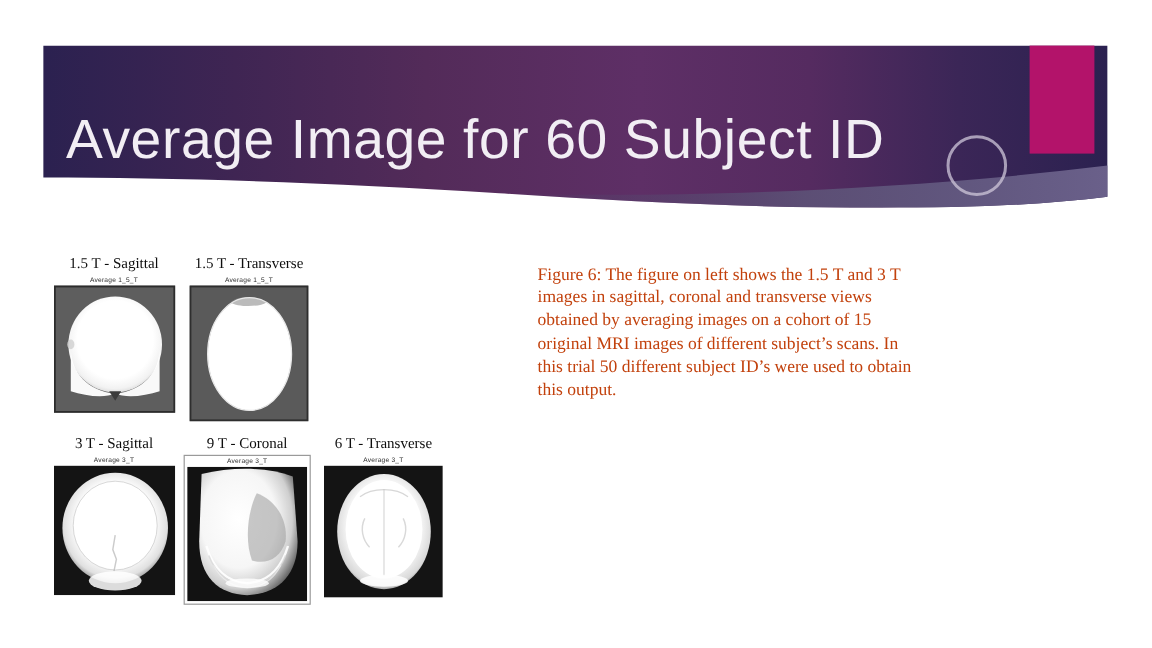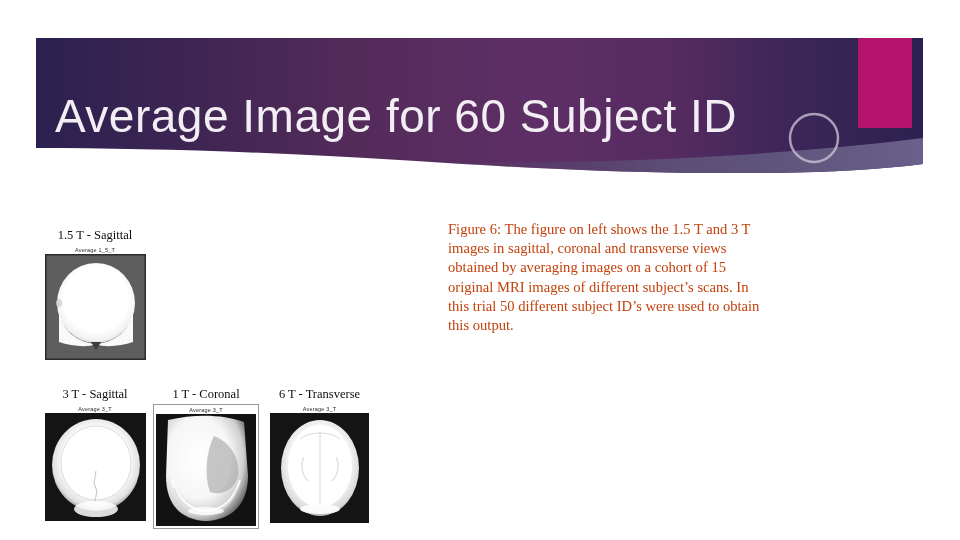--- a/index.html
+++ b/index.html
@@ -66,21 +66,20 @@
     flex-direction: column;
     align-items: center;
   }
   .panel-title {
     font-family: "Liberation Serif", serif;
     font-size: 12.5px;
     color: #0d0d0d;
     line-height: 15px;
     white-space: nowrap;
     margin-bottom: 2px;
-    margin-top: 16px;
   }
   .panel-box {
     background: #ffffff;
     padding: 1px 2px 2px 2px;
     box-sizing: border-box;
   }
   .panel-box.framed {
     border: 1px solid #9a9a9a;
   }
   .panel-box.underlined {
@@ -167,20 +166,33 @@
           <rect x="0" y="0" width="101" height="106" fill="none" stroke="#2c2c2c" stroke-width="3"></rect>
           <ellipse cx="51" cy="49" rx="39" ry="40" fill="url(#sag15)"></ellipse>
           <path d="M14,52 C14,72 28,88 51,90 C74,88 88,72 88,52 L88,88 C76,92 60,94 51,90 C42,94 26,92 14,88 Z" fill="#ffffff" opacity="0.96"></path>
           <path d="M46,88 L51,96 L56,88 Z" fill="#3c3c3c"></path>
           <ellipse cx="14" cy="49" rx="3" ry="4" fill="#cfcfcf" opacity="0.8"></ellipse>
         </svg>
       </div>
     </div>
 
 
+    <div class="figure-cell" style="width:115px;">
+      <div class="panel-title">1.5 T - Transverse</div>
+      <div class="panel-box">
+        <div class="panel-subtitle">Average 1_5_T</div>
+        <svg class="mri" width="99" height="113" viewBox="0 0 99 113">
+          <rect x="0" y="0" width="99" height="113" fill="#5a5a5a"></rect>
+          <rect x="0" y="0" width="99" height="113" fill="none" stroke="#2e2e2e" stroke-width="3"></rect>
+          <ellipse cx="50" cy="57" rx="35" ry="47" fill="#ffffff"></ellipse>
+          <path d="M34,14 C40,8 58,8 64,14 C58,18 40,18 34,14 Z" fill="#8d8d8d" opacity="0.6"></path>
+          <ellipse cx="50" cy="57" rx="35" ry="47" fill="none" stroke="#e8e8e8" stroke-width="1"></ellipse>
+        </svg>
+      </div>
+    </div>
 
   </div>
 
   <div class="figure-row" style="margin-top:9px;">
 
     <div class="figure-cell" style="width:110px;">
       <div class="panel-title">3 T - Sagittal</div>
       <div class="panel-box">
         <div class="panel-subtitle">Average 3_T</div>
         <svg class="mri" width="101" height="108" viewBox="0 0 101 108">
@@ -197,21 +209,21 @@
           <ellipse cx="51" cy="52" rx="44" ry="46" fill="url(#sag3)"></ellipse>
           <ellipse cx="51" cy="50" rx="35" ry="37" fill="#ffffff"></ellipse>
           <ellipse cx="51" cy="50" rx="35" ry="37" fill="none" stroke="#cccccc" stroke-width="0.8" opacity="0.8"></ellipse>
           <path d="M51,58 L49,70 L52,78 L50,88" stroke="#b5b5b5" stroke-width="1.2" fill="none" opacity="0.7"></path>
           <ellipse cx="51" cy="96" rx="22" ry="8" fill="#ffffff" opacity="0.85"></ellipse>
         </svg>
       </div>
     </div>
 
     <div class="figure-cell" style="width:112px;">
-      <div class="panel-title">1 T - Coronal</div>
+      <div class="panel-title">9 T - Coronal</div>
       <div class="panel-box framed">
         <div class="panel-subtitle">Average 3_T</div>
         <svg class="mri" width="100" height="112" viewBox="0 0 100 112">
           <defs>
             <radialGradient id="cor3" cx="40%" cy="40%" r="70%">
               <stop offset="0%" stop-color="#ffffff"></stop>
               <stop offset="55%" stop-color="#f6f6f6"></stop>
               <stop offset="78%" stop-color="#cfcfcf"></stop>
               <stop offset="100%" stop-color="#4a4a4a"></stop>
             </radialGradient>

